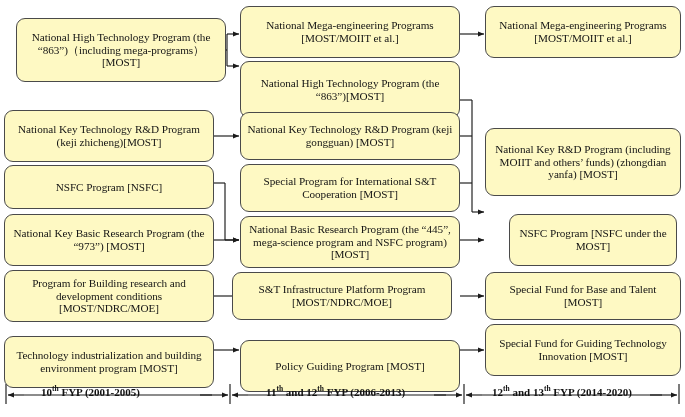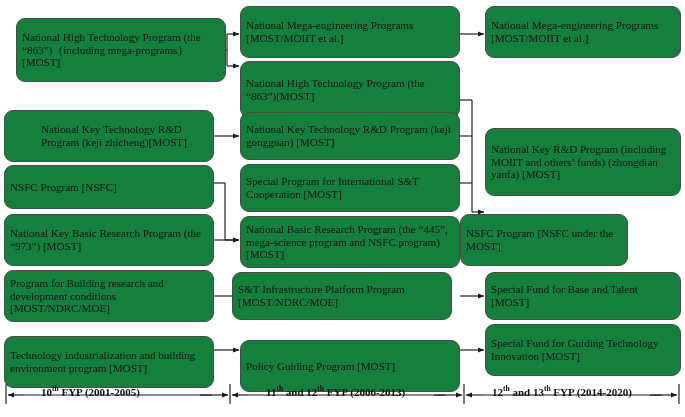--- a/index.html
+++ b/index.html
@@ -25,24 +25,25 @@
     top: 0;
     width: 685px;
     height: 417px;
     pointer-events: none;
   }
   .node {
     position: absolute;
     box-sizing: border-box;
     border: 1.2px solid #4a4a4a;
     border-radius: 9px;
-    background: #15803d;
+    background: #fef9c3;
     display: flex;
     align-items: center;
     justify-content: center;
+    text-align: center;
     padding: 2px 5px;
     line-height: 1.16;
     font-size: 11.2px;
     color: #141414;
     letter-spacing: -0.05px;
   }
   .node span {
     display: block;
     width: 100%;
   }
@@ -121,21 +122,21 @@
       <path d="M482,395 L662,395"></path>
       <path d="M482,395 L466,395" marker-end="url(#ah)"></path>
       <path d="M650,395 L677,395" marker-end="url(#ah)"></path>
     </g>
   </svg>
 
   <div class="node" style="left:4px; top:18px; width:210px; height:64px;margin-left:12px;">
     <span>National High Technology Program (the “863”)（including mega-programs）[MOST]</span>
   </div>
 
-  <div class="node" style="left:4px; top:110px; width:210px; height:52px;padding-left:36px;">
+  <div class="node" style="left:4px; top:110px; width:210px; height:52px;">
     <span>National Key Technology R&amp;D Program (keji zhicheng)[MOST]</span>
   </div>
 
   <div class="node" style="left:4px; top:165px; width:210px; height:44px;">
     <span>NSFC Program  [NSFC]</span>
   </div>
 
   <div class="node" style="left:4px; top:214px; width:210px; height:52px;">
     <span>National Key Basic Research Program (the “973”) [MOST]</span>
   </div>
@@ -177,21 +178,21 @@
   </div>
 
   <div class="node" style="left:485px; top:6px; width:196px; height:52px;">
     <span>National Mega-engineering Programs [MOST/MOIIT et al.]</span>
   </div>
 
   <div class="node" style="left:485px; top:128px; width:196px; height:68px;">
     <span>National Key R&amp;D Program (including MOIIT and others’ funds) (zhongdian yanfa) [MOST]</span>
   </div>
 
-  <div class="node" style="left:460px; top:214px; width:168px; height:52px;">
+  <div class="node" style="left:509px; top:214px; width:168px; height:52px;">
     <span>NSFC Program [NSFC under the MOST]</span>
   </div>
 
   <div class="node" style="left:485px; top:272px; width:196px; height:48px;">
     <span>Special Fund for Base and Talent [MOST]</span>
   </div>
 
   <div class="node" style="left:485px; top:324px; width:196px; height:52px;">
     <span>Special Fund for Guiding Technology Innovation [MOST]</span>
   </div>

